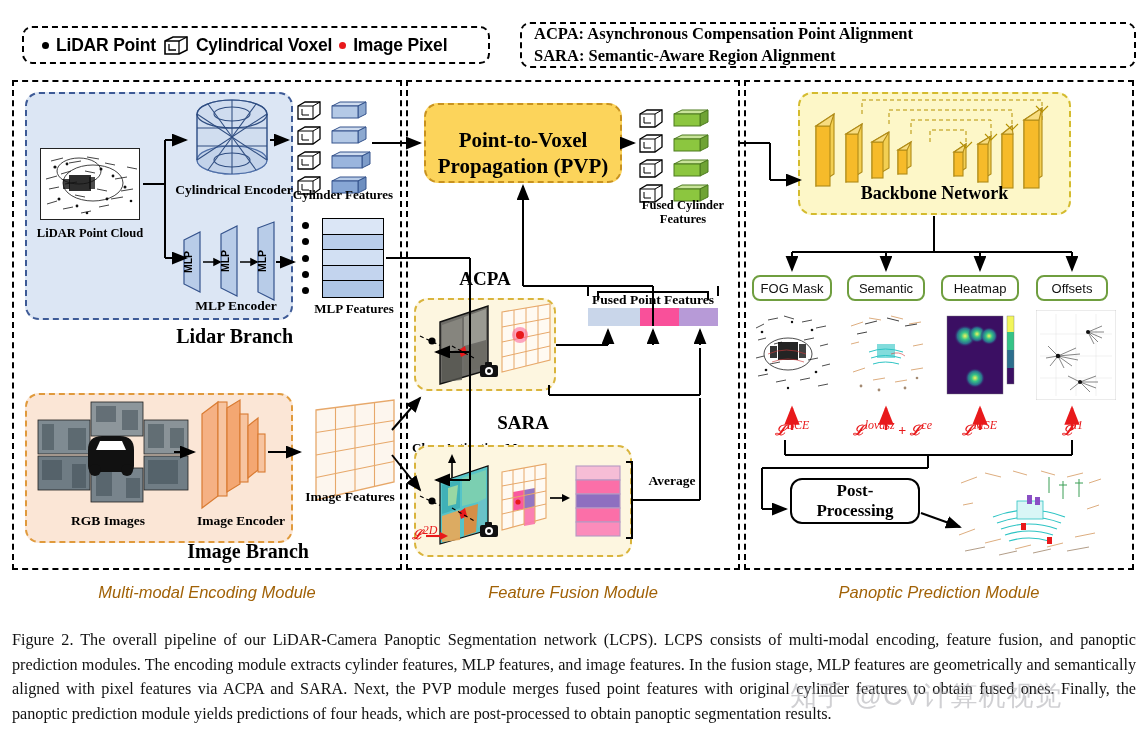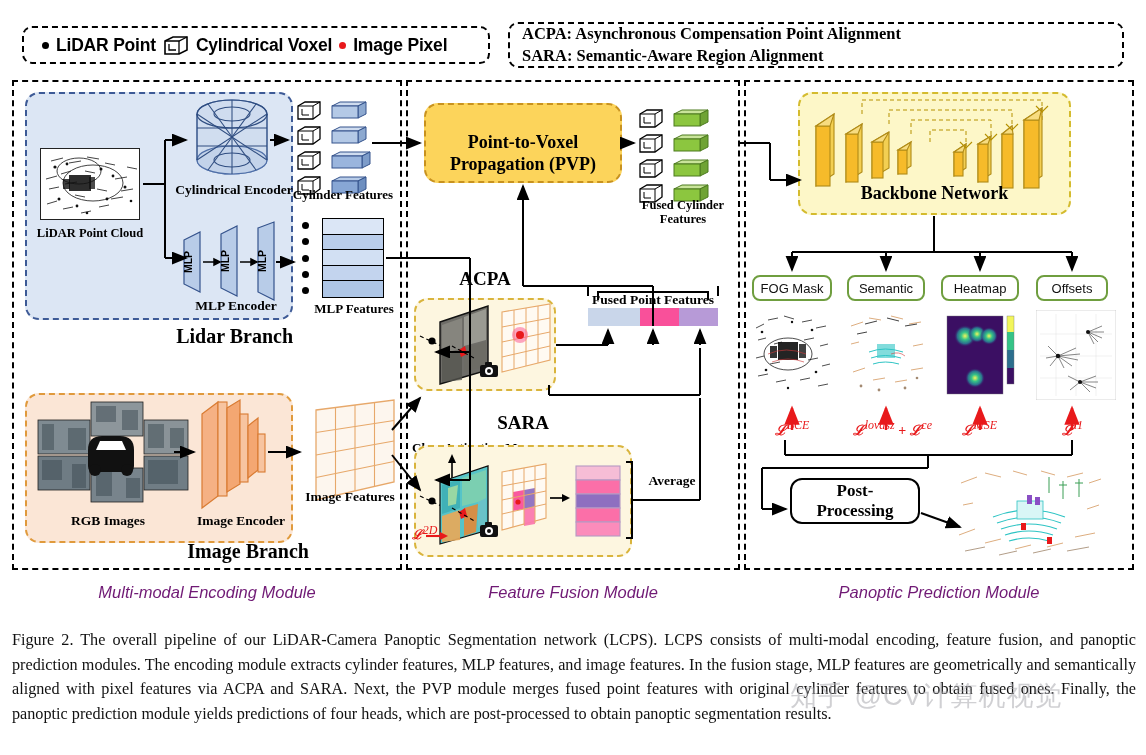--- a/index.html
+++ b/index.html
@@ -42,21 +42,21 @@
     width: 7px; height: 7px; border-radius: 50%; background: #000;
     display: inline-block; flex: 0 0 auto;
   }
   .dot-red {
     width: 7px; height: 7px; border-radius: 50%; background: #e8191b;
     display: inline-block; flex: 0 0 auto;
   }
   .voxel-glyph { flex: 0 0 auto; }
 
   #legend-right {
-    left: 508px; top: 22px; width: 616px; height: 46px;
+    left: 520px; top: 22px; width: 616px; height: 46px;
     padding-left: 12px;
     flex-direction: column;
     align-items: flex-start;
     justify-content: center;
   }
   #legend-right .ln {
     font-size: 16.5px; font-weight: bold; line-height: 1.32;
     font-family: "Liberation Serif", serif;
   }
 
@@ -68,21 +68,21 @@
   }
   #panel-encoding { left: 12px;  top: 80px; width: 390px; height: 490px; }
   #panel-fusion   { left: 406px; top: 80px; width: 334px; height: 490px; }
   #panel-predict  { left: 744px; top: 80px; width: 390px; height: 490px; }
 
   .module-caption {
     position: absolute;
     font-style: italic;
     font-size: 16.5px;
     font-family: "Liberation Sans", sans-serif;
-    color: #701a75;
+    color: #a16207;
     text-align: center;
     width: 100%;
   }
 
   
   #lidar-branch {
     position: absolute;
     left: 25px; top: 92px; width: 268px; height: 228px;
     background: #dce6f4;
     border: 2px dashed #3d5a96;
@@ -131,21 +131,21 @@
   #pvp-box {
     position: absolute;
     left: 424px; top: 103px; width: 198px; height: 80px;
     background: #fcd45b;
     border: 2px dashed #c8921f;
     border-radius: 14px;
     display: flex; align-items: center; justify-content: center;
     text-align: center;
   }
   #pvp-box .t {
-    font-size: 18px; font-weight: bold; line-height: 1.25;
+    font-size: 21px; font-weight: bold; line-height: 1.25;
     font-family: "Liberation Serif", serif;
     margin-top: 20px;
   }
 
   
   .sub-box {
     position: absolute;
     background: #fdf6e0;
     border: 2px dashed #d9b43c;
     border-radius: 14px;

